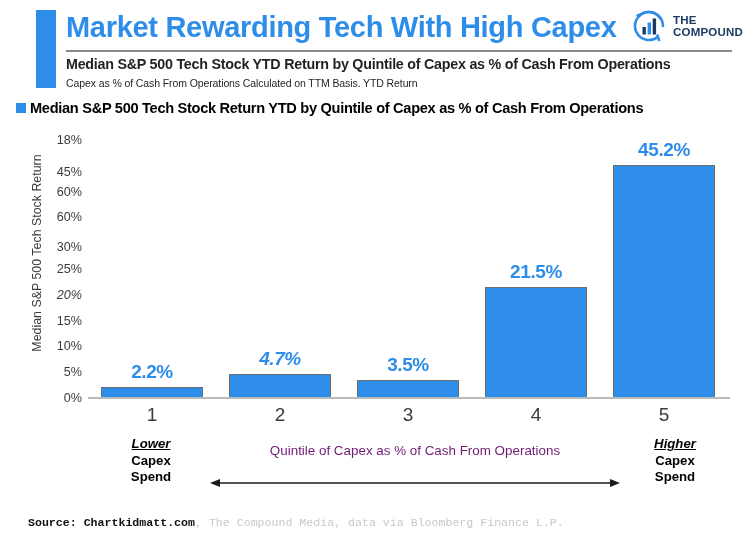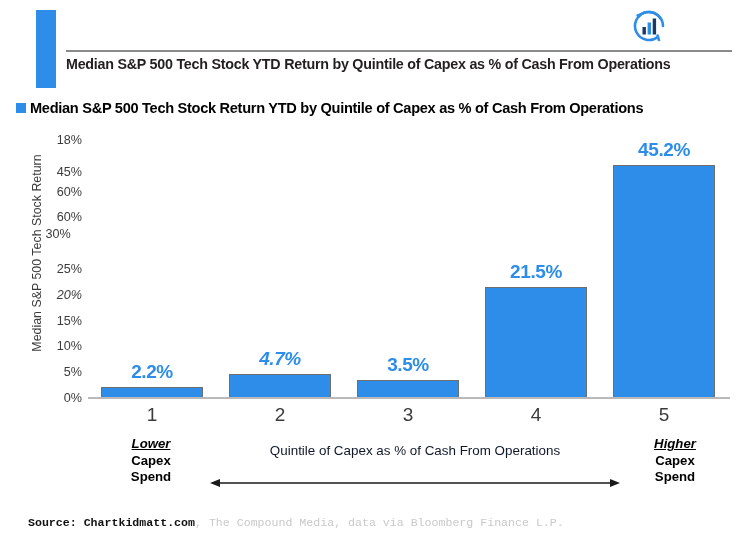--- a/index.html
+++ b/index.html
@@ -183,21 +183,21 @@
     text-align: center;
     font-size: 19px;
     color: #3b3b3b;
   }
   #x-axis-title {
     position: absolute;
     left: 180px; top: 43px;
     width: 470px;
     text-align: center;
     font-size: 13.4px;
-    color: #0f172a;
+    color: #701a75;
     white-space: nowrap;
   }
   .end-note {
     position: absolute;
     top: 36px;
     width: 106px;
     text-align: center;
     font-size: 13.2px;
     font-weight: bold;
     color: #000000;
@@ -228,53 +228,61 @@
     color: #111111;
   }
   #footer-rest { color: #c9c9c9; }
 </style>
 </head>
 <body>
 
 <div id="header">
   <div id="header-accent-bar"></div>
 
+  <div id="title-row">
+    <div id="chart-title">Market Rewarding Tech With High Capex</div>
+  </div>
   <div id="title-rule"></div>
 
   <div id="chart-subtitle">Median S&amp;P 500 Tech Stock YTD Return by Quintile of Capex as % of Cash From Operations</div>
+  <div id="chart-subsubtitle">Capex as % of Cash From Operations Calculated on TTM Basis. YTD Return</div>
 
   <div id="logo">
     <span id="logo-mark">
       <svg width="38" height="38" viewBox="0 0 38 38" aria-hidden="true">
         <path d="M33 19a14 14 0 1 0-5 10.7l1.2 4.3-1.6-5.4" fill="none" stroke="#2E8DE8" stroke-width="2.6" stroke-linecap="round"></path>
         <path d="M30.5 11.5 A14 14 0 0 0 9 9" fill="none" stroke="#2E8DE8" stroke-width="2.6" stroke-linecap="round"></path>
         <path d="M9.2 9.5 l-1.8 -1.2 l3.4 -1.0" fill="none" stroke="#2E8DE8" stroke-width="2.2" stroke-linecap="round" stroke-linejoin="round"></path>
         <rect x="12.5" y="20" width="3.4" height="7.5" fill="#1b3a63"></rect>
         <rect x="17.6" y="15.5" width="3.4" height="12" fill="#2E8DE8"></rect>
         <rect x="22.7" y="11.5" width="3.4" height="16" fill="#1b3a63"></rect>
       </svg>
     </span>
+    <span id="logo-text">
+      <span>THE</span><br>
+      <span>COMPOUND</span>
+    </span>
   </div>
 </div>
 
 <div id="legend">
   <span id="legend-swatch"></span>
   <span id="legend-label">Median S&amp;P 500 Tech Stock Return YTD by Quintile of Capex as % of Cash From Operations</span>
 </div>
 
 <div id="plot-wrap">
   <div id="y-axis-title">Median S&amp;P 500 Tech Stock Return</div>
   <div id="y-ticks">
       <div class="y-tick" style="top: 272px;">0%</div>
       <div class="y-tick" style="top: 246.2px;">5%</div>
       <div class="y-tick" style="top: 220.4px;">10%</div>
       <div class="y-tick" style="top: 194.6px;">15%</div>
       <div class="y-tick" style="top: 168.8px; font-style: italic;">20%</div>
       <div class="y-tick" style="top: 143px;">25%</div>
-      <div class="y-tick" style="top: 108px; text-align: center;">30%</div>
+      <div class="y-tick" style="top: 121px;">30%</div>
       <div class="y-tick" style="top: 91.4px;">60%</div>
       <div class="y-tick" style="top: 65.6px;">60%</div>
       <div class="y-tick" style="top: 46px;">45%</div>
       <div class="y-tick" style="top: 14px;">18%</div>
     </div>
   <div id="plot-area">
       <div class="bar" style="left: 12.8px; width: 102.4px; height: 11.352px; background: rgb(46, 141, 232);"></div>
       <div class="bar-value" style="left: 12.8px; width: 102.4px; bottom: 15.352px;">2.2%</div>
       <div class="bar" style="left: 140.8px; width: 102.4px; height: 24.252px; background: rgb(46, 141, 232);"></div>
       <div class="bar-value" style="left: 140.8px; width: 102.4px; bottom: 28.252px; font-style: italic;">4.7%</div>

